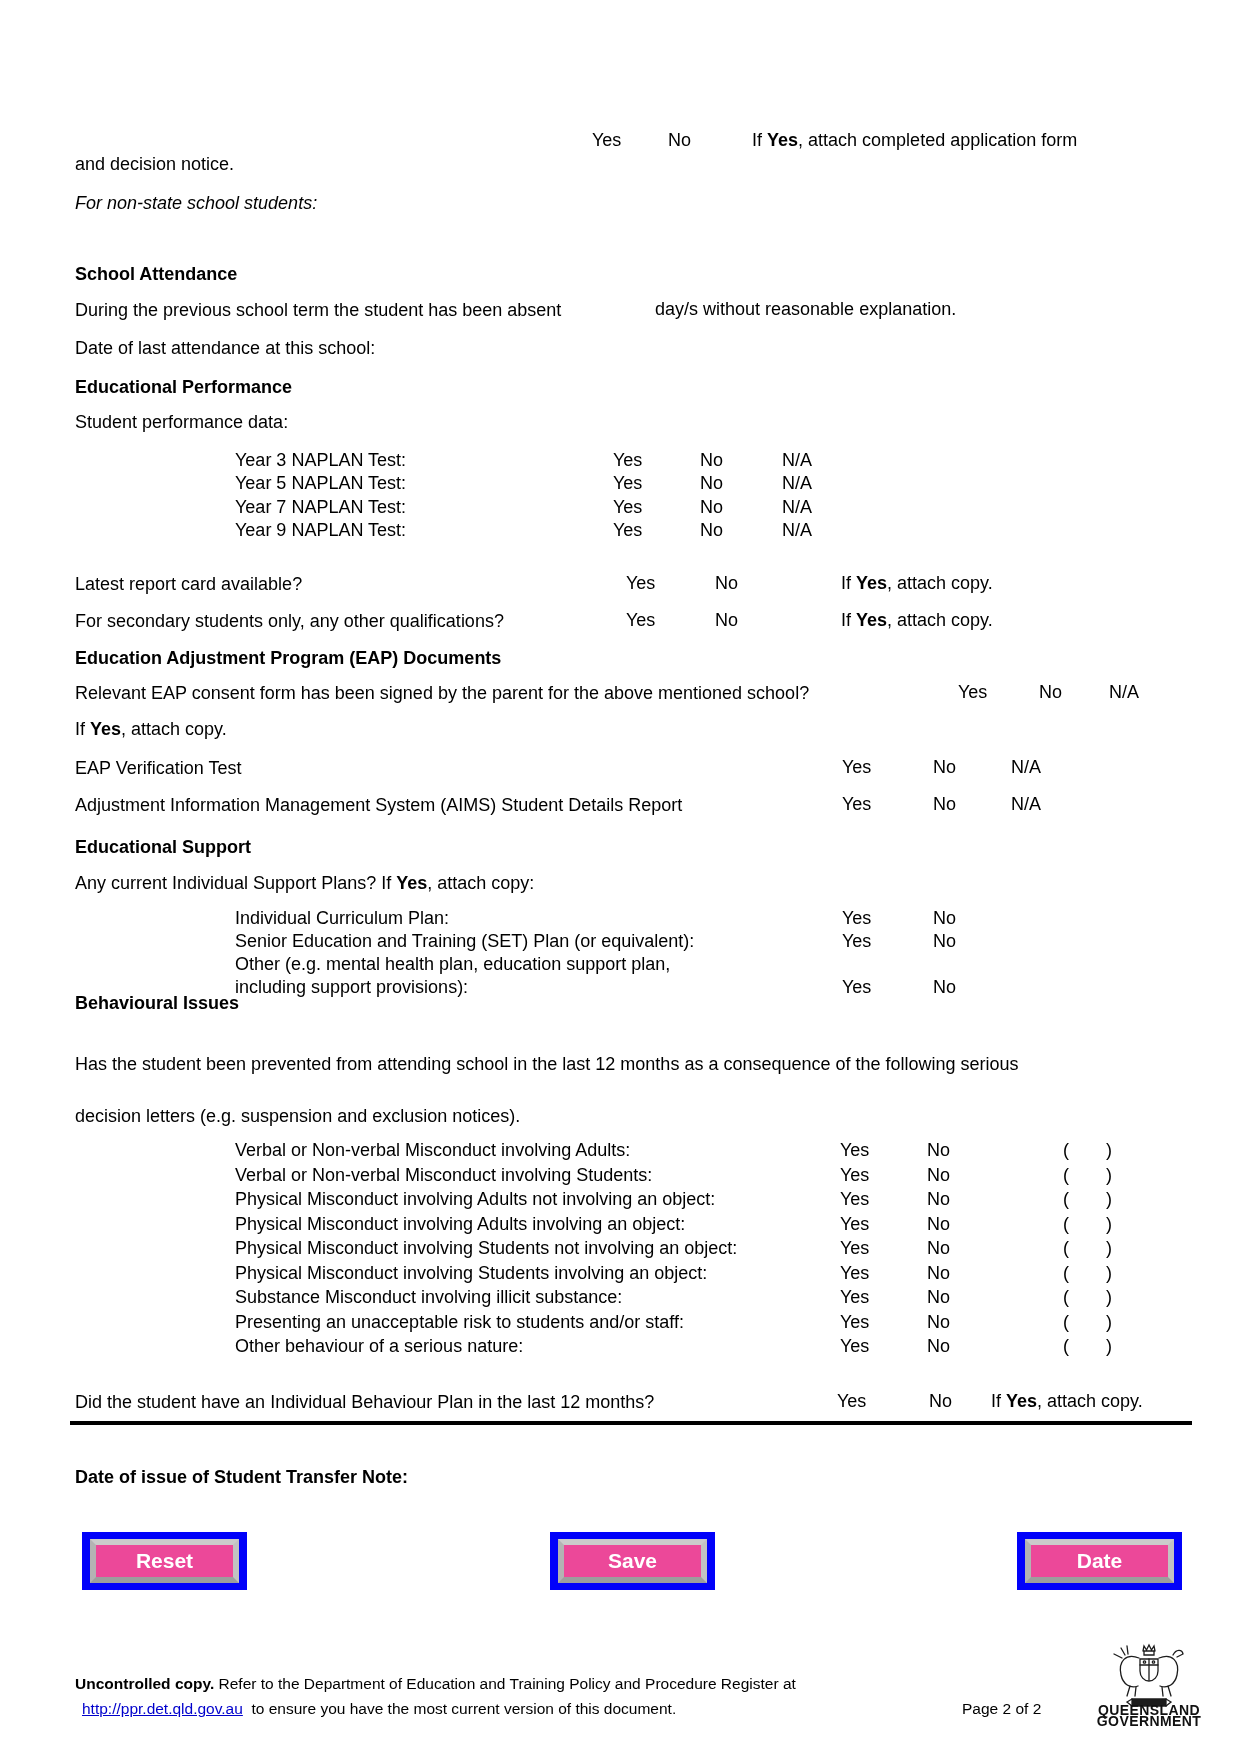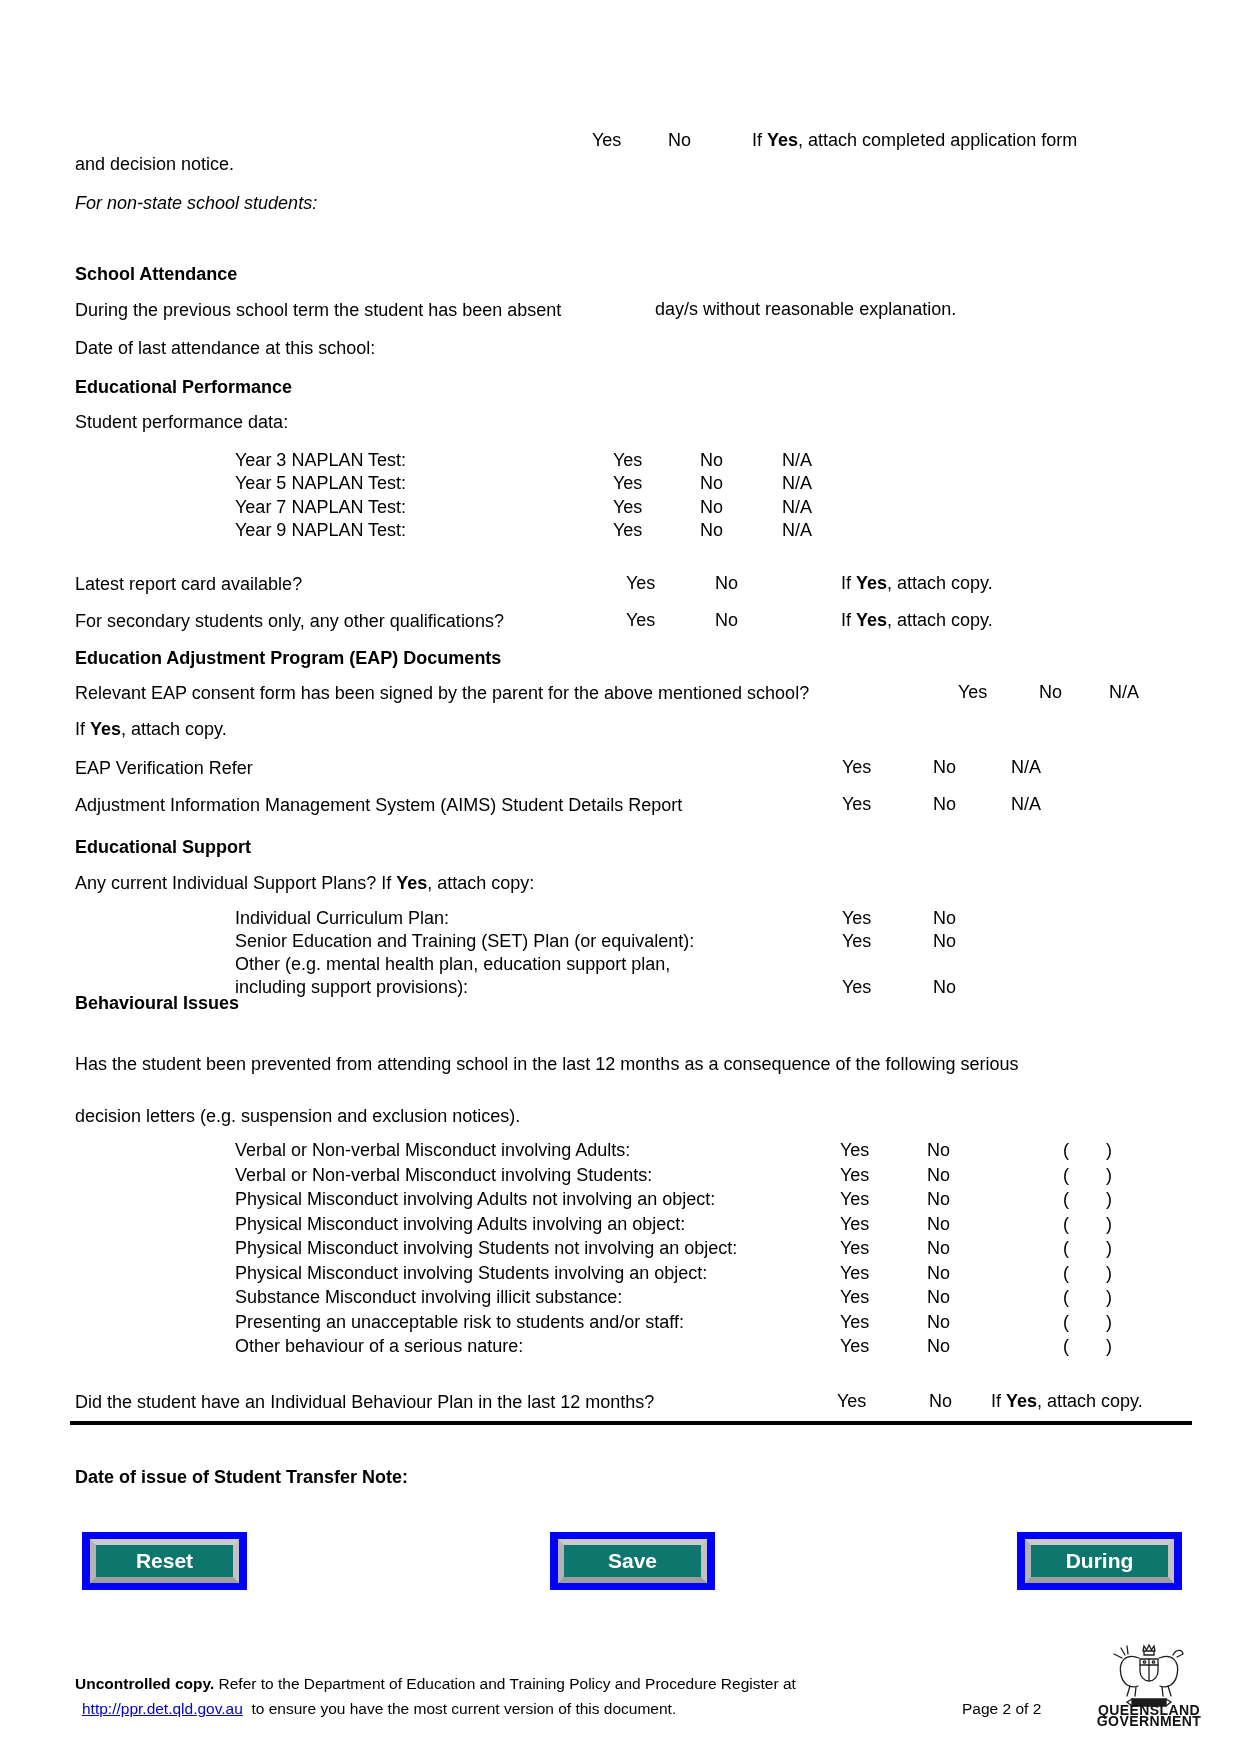--- a/index.html
+++ b/index.html
@@ -12,21 +12,21 @@
   .t{position:absolute;white-space:pre;line-height:22px;}
   .b{font-weight:bold;}
   .i{font-style:italic;}
   .opt{position:absolute;white-space:pre;}
   .rule{position:absolute;background:#000;}
   .btn{
     position:absolute;width:165px;height:58px;background:#0101fa;
     padding:7px 8px;box-sizing:border-box;border:0;cursor:pointer;
   }
   .btn .bevel{
-    width:100%;height:100%;box-sizing:border-box;background:#0f766e;
+    width:100%;height:100%;box-sizing:border-box;background:#ec4899;
     border-top:6px solid #cbcbcb;border-right:6px solid #c2c2c2;
     border-bottom:6px solid #9d9d9d;border-left:6px solid #b3b3b3;
     display:flex;align-items:center;justify-content:center;
     color:#ffffff;font-weight:bold;font-size:21px;
     font-family:"Liberation Sans","DejaVu Sans",sans-serif;
   }
   .footer-text{position:absolute;white-space:pre;font-size:15.5px;line-height:20px;}
   .link{color:#0000cc;text-decoration:underline;cursor:pointer;}
   .logo-caption{
     position:absolute;width:110px;text-align:center;font-weight:bold;
@@ -98,21 +98,21 @@
   <div class="t b" style="left:75px;top:647px">Education Adjustment Program (EAP) Documents</div>
   <div class="row" style="top:682px">
     <span class="t" style="left:75px">Relevant EAP consent form has been signed by the parent for the above mentioned school?</span>
     <span class="opt" style="left:958px">Yes</span>
     <span class="opt" style="left:1039px">No</span>
     <span class="opt" style="left:1109px">N/A</span>
   </div>
   <div class="t" style="left:75px;top:718px"><span>If </span><span class="b">Yes</span><span>, attach copy.</span></div>
 
   <div class="row" style="top:757px">
-    <span class="t" style="left:75px">EAP Verification Refer</span>
+    <span class="t" style="left:75px">EAP Verification Test</span>
     <span class="opt" style="left:842px">Yes</span>
     <span class="opt" style="left:933px">No</span>
     <span class="opt" style="left:1011px">N/A</span>
   </div>
   <div class="row" style="top:794px">
     <span class="t" style="left:75px">Adjustment Information Management System (AIMS) Student Details Report</span>
     <span class="opt" style="left:842px">Yes</span>
     <span class="opt" style="left:933px">No</span>
     <span class="opt" style="left:1011px">N/A</span>
   </div>
@@ -218,21 +218,21 @@
 
   <div class="t b" style="left:75px;top:1466px">Date of issue of Student Transfer Note:</div>
 
   <button class="btn" style="left:82px;top:1532px">
     <span class="bevel">Reset</span>
   </button>
   <button class="btn" style="left:550px;top:1532px">
     <span class="bevel">Save</span>
   </button>
   <button class="btn" style="left:1017px;top:1532px">
-    <span class="bevel">During</span>
+    <span class="bevel">Date</span>
   </button>
 
   <div class="footer-text" style="left:75px;top:1674px"><span class="b">Uncontrolled copy.</span><span> Refer to the Department of Education and Training Policy and Procedure Register at</span></div>
   <div class="footer-text" style="left:82px;top:1699px"><span class="link">http://ppr.det.qld.gov.au</span><span>  to ensure you have the most current version of this document.</span></div>
   <div class="footer-text" style="left:962px;top:1699px">Page 2 of 2</div>
 
   <div style="position:absolute;left:1094px;top:1641px;width:110px">
     <svg width="110" height="76" viewBox="0 0 110 76">
       <g stroke="#1c1c1c" fill="none" stroke-width="1.3" stroke-linecap="round">
 

